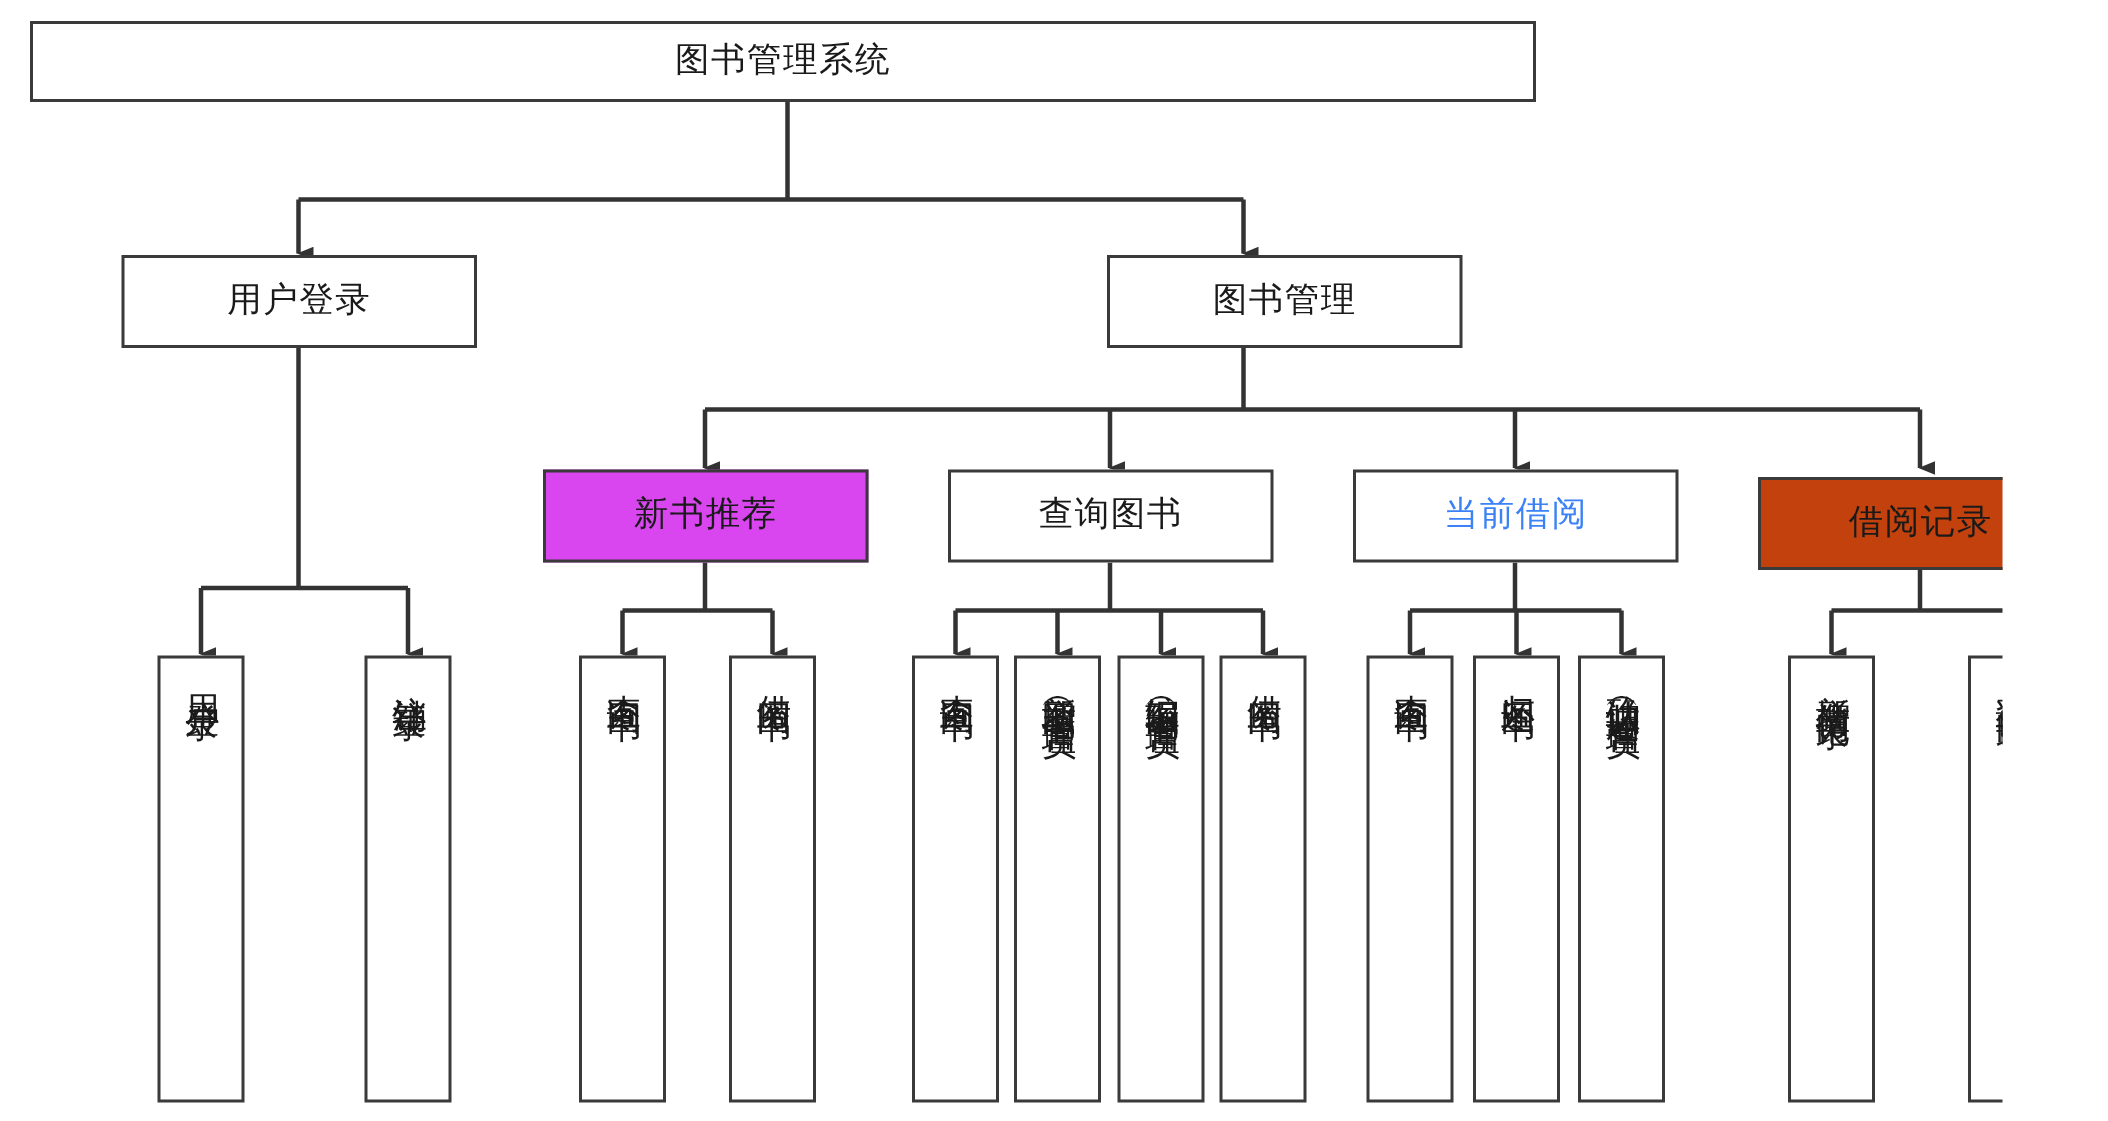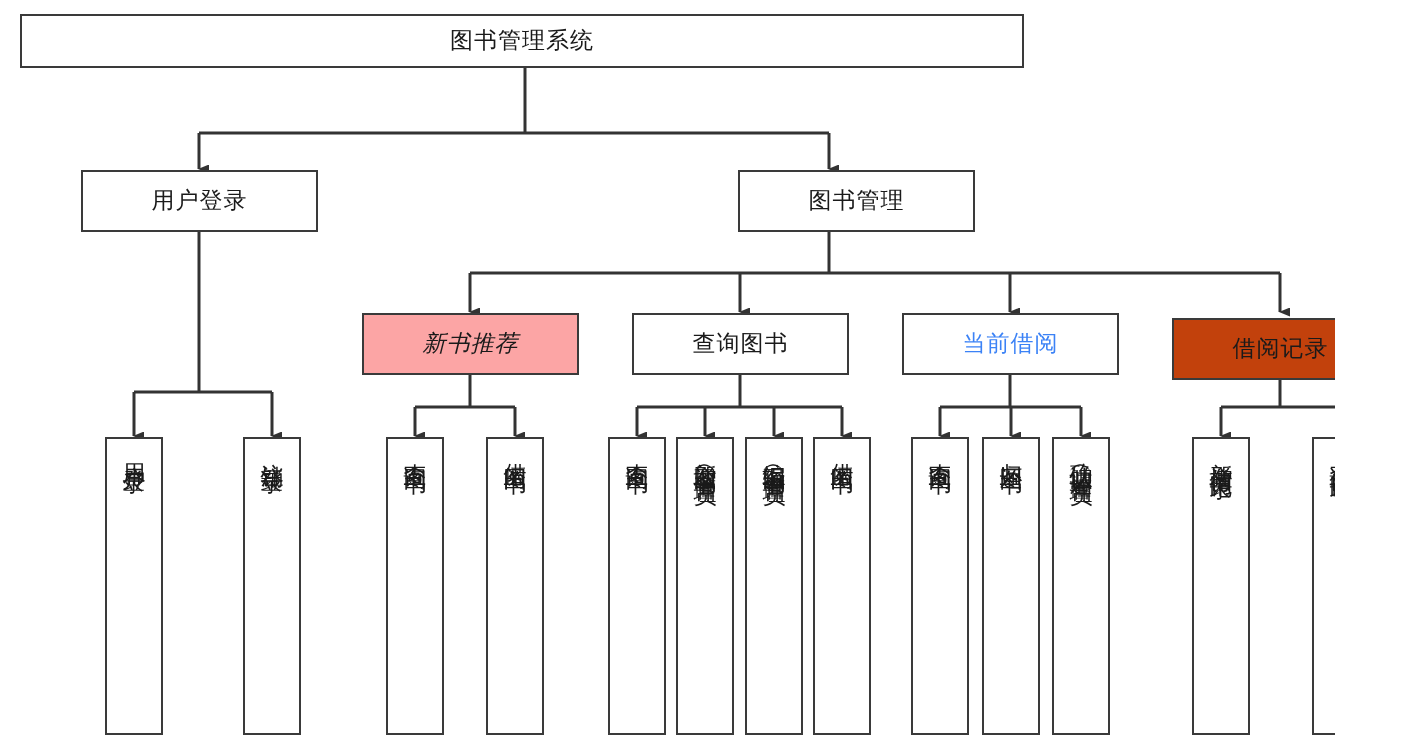--- a/index.html
+++ b/index.html
@@ -119,21 +119,21 @@
   <div id="node-layer">
       <div class="node root" style="left: 20px; top: 14px; width: 1004px; height: 54px; border-color: rgb(58, 58, 58); background: rgb(255, 255, 255);">
         <span class="node-label" style="color: rgb(26, 26, 26);">图书管理系统</span>
       </div>
       <div class="node h" style="left: 81px; top: 170px; width: 237px; height: 62px; border-color: rgb(58, 58, 58); background: rgb(255, 255, 255);">
         <span class="node-label" style="color: rgb(26, 26, 26);">用户登录</span>
       </div>
       <div class="node h" style="left: 711px; top: 170px; width: 237px; height: 62px; border-color: rgb(58, 58, 58); background: rgb(255, 255, 255); margin-left: 27px;">
         <span class="node-label" style="color: rgb(26, 26, 26);">图书管理</span>
       </div>
-      <div class="node h" style="left: 362px; top: 313px; width: 217px; height: 62px; border-color: rgb(58, 58, 58); background: #fca5a5; font-style: italic;">
+      <div class="node h" style="left: 362px; top: 313px; width: 217px; height: 62px; border-color: rgb(58, 58, 58); background: #d946ef;">
         <span class="node-label" style="color: rgb(26, 26, 26);">新书推荐</span>
       </div>
       <div class="node h" style="left: 632px; top: 313px; width: 217px; height: 62px; border-color: rgb(58, 58, 58); background: rgb(255, 255, 255);">
         <span class="node-label" style="color: rgb(26, 26, 26);">查询图书</span>
       </div>
       <div class="node h" style="left: 902px; top: 313px; width: 217px; height: 62px; border-color: rgb(58, 58, 58); background: rgb(255, 255, 255);">
         <span class="node-label" style="color: #3b82f6;">当前借阅</span>
       </div>
       <div class="node h" style="left: 1172px; top: 318px; width: 217px; height: 62px; border-color: rgb(58, 58, 58); background: #c2410c;">
         <span class="node-label" style="color: rgb(26, 26, 26);">借阅记录</span>

